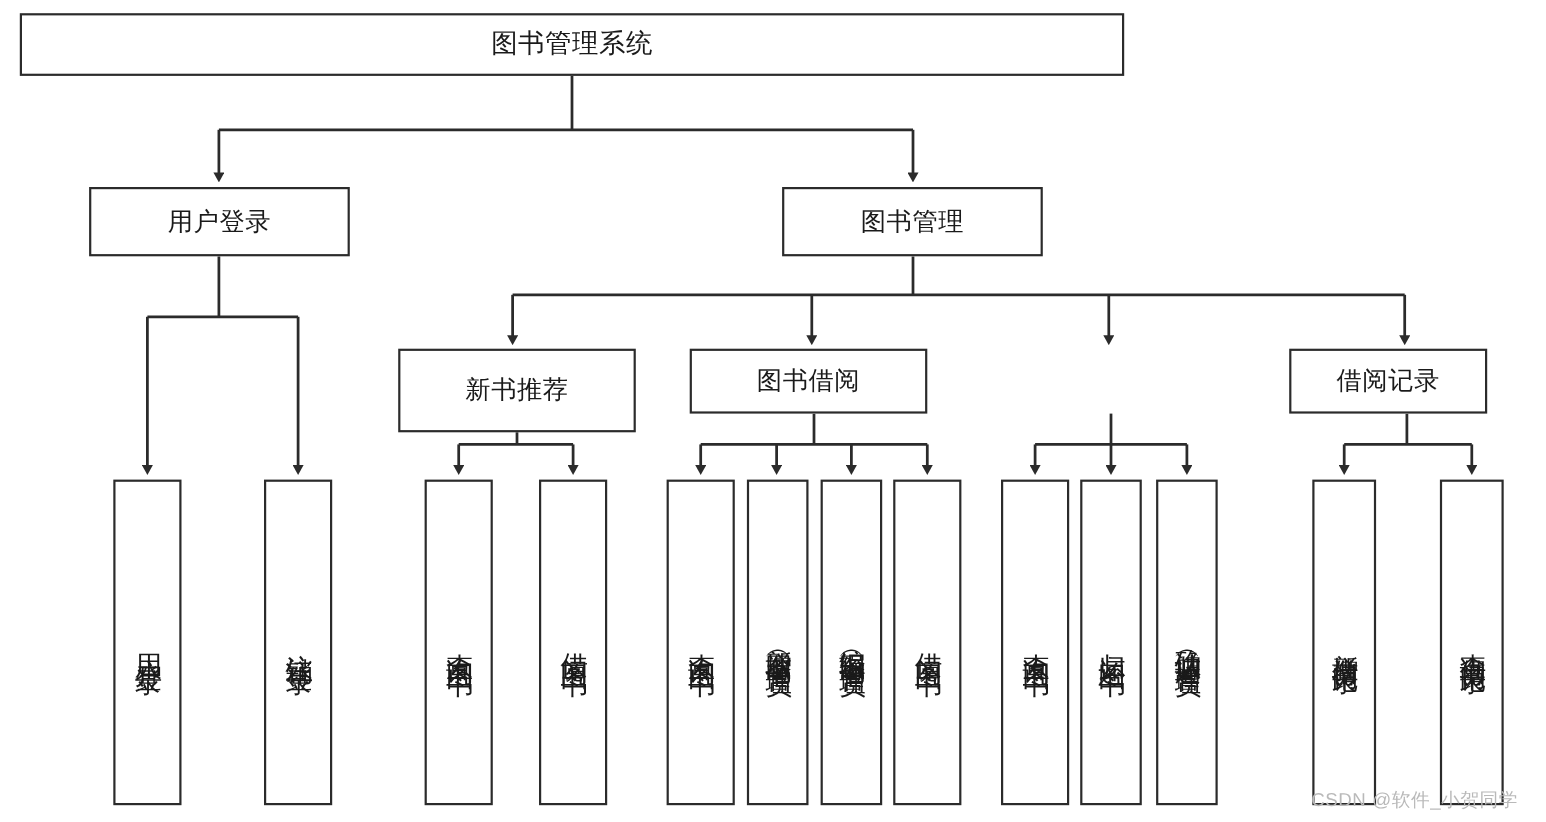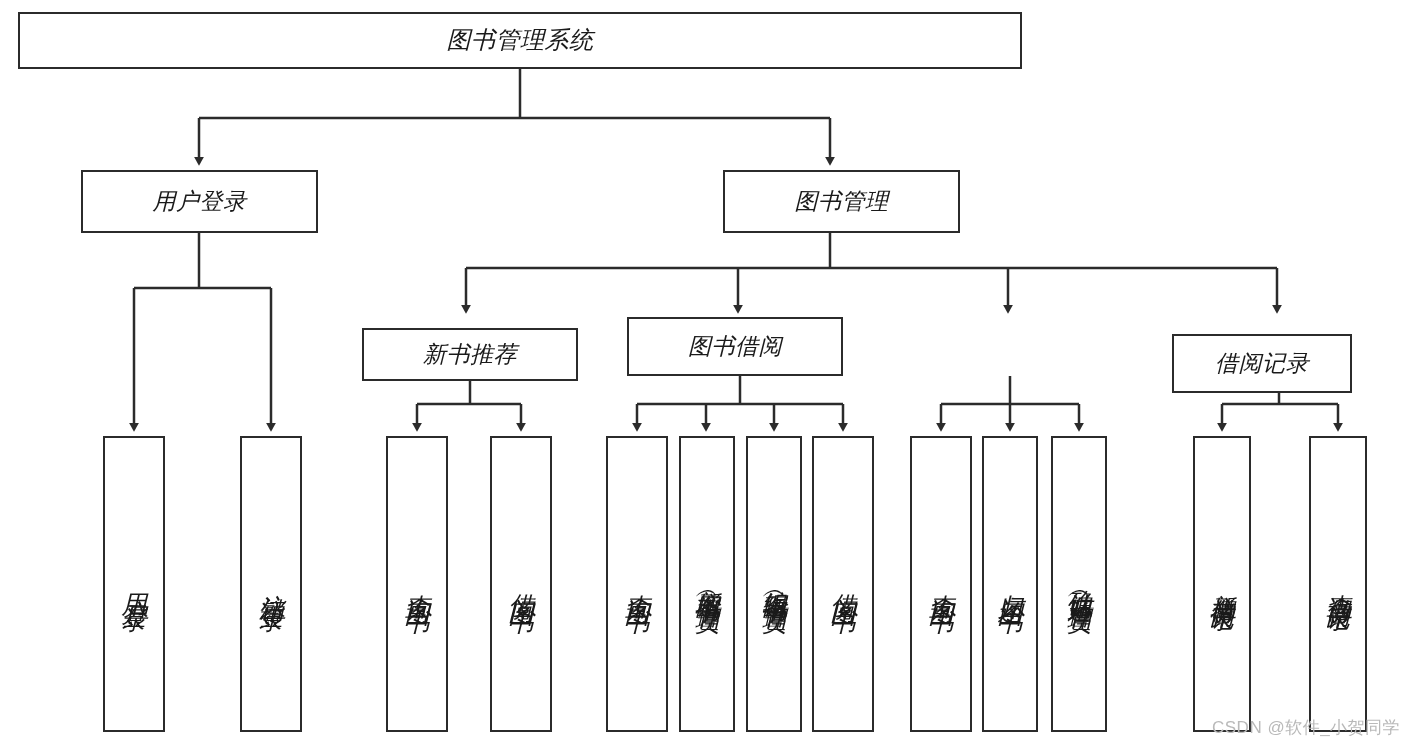--- a/index.html
+++ b/index.html
@@ -35,21 +35,20 @@
     display: flex;
     align-items: center;
     justify-content: center;
     overflow: hidden;
   }
   .node .label {
     color: #1a1a1a;
     line-height: 1.12;
     white-space: nowrap;
     text-align: center;
-    font-style: italic;
   }
   .node.horiz .label {
     writing-mode: horizontal-tb;
     font-size: 23px;
     letter-spacing: 0.5px;
   }
   .node.root .label {
     font-size: 24px;
   }
   .node.vert {
@@ -67,21 +66,20 @@
     font-size: 24px;
     letter-spacing: 3px;
   }
   .watermark {
     position: absolute;
     color: #b9b9b9;
     font-size: 17px;
     letter-spacing: 0.5px;
     white-space: nowrap;
     user-select: none;
-    margin-left: 20px;
   }
 </style>
 </head>
 <body>
 
 <div id="diagram-root">
 
   <svg class="connectors" viewBox="0 0 1405 747" xmlns="http://www.w3.org/2000/svg">
     <defs>
       <marker id="arrow" markerWidth="9" markerHeight="10" refX="1.2" refY="5" orient="auto" markerUnits="userSpaceOnUse">
@@ -132,31 +130,31 @@
     </g>
   </svg>
 
   <div class="node horiz root" style="left:18px; top:12px; width:1004px; height:57px;">
     <span class="label">图书管理系统</span>
   </div>
 
   <div class="node horiz" style="left:81px; top:170px; width:237px; height:63px;">
     <span class="label">用户登录</span>
   </div>
-  <div class="node horiz" style="left:711px; top:170px; width:237px; height:63px;margin-left:12px;">
+  <div class="node horiz" style="left:711px; top:170px; width:237px; height:63px;">
     <span class="label">图书管理</span>
   </div>
 
-  <div class="node horiz" style="left:362px; top:328px; width:216px; height:53px;">
+  <div class="node horiz" style="left:362px; top:317px; width:216px; height:76px;">
     <span class="label">新书推荐</span>
   </div>
   <div class="node horiz" style="left:627px; top:317px; width:216px; height:59px;">
     <span class="label">图书借阅</span>
   </div>
-  <div class="node horiz" style="left:1172px; top:317px; width:180px; height:59px;margin-top:17px;">
+  <div class="node horiz" style="left:1172px; top:317px; width:180px; height:59px;">
     <span class="label">借阅记录</span>
   </div>
 
   <div class="node vert" style="left:103px; top:436px; width:62px; height:296px;">
     <span class="label">用户登录</span>
   </div>
   <div class="node vert" style="left:240px; top:436px; width:62px; height:296px;">
     <span class="label">注销登录</span>
   </div>
 

